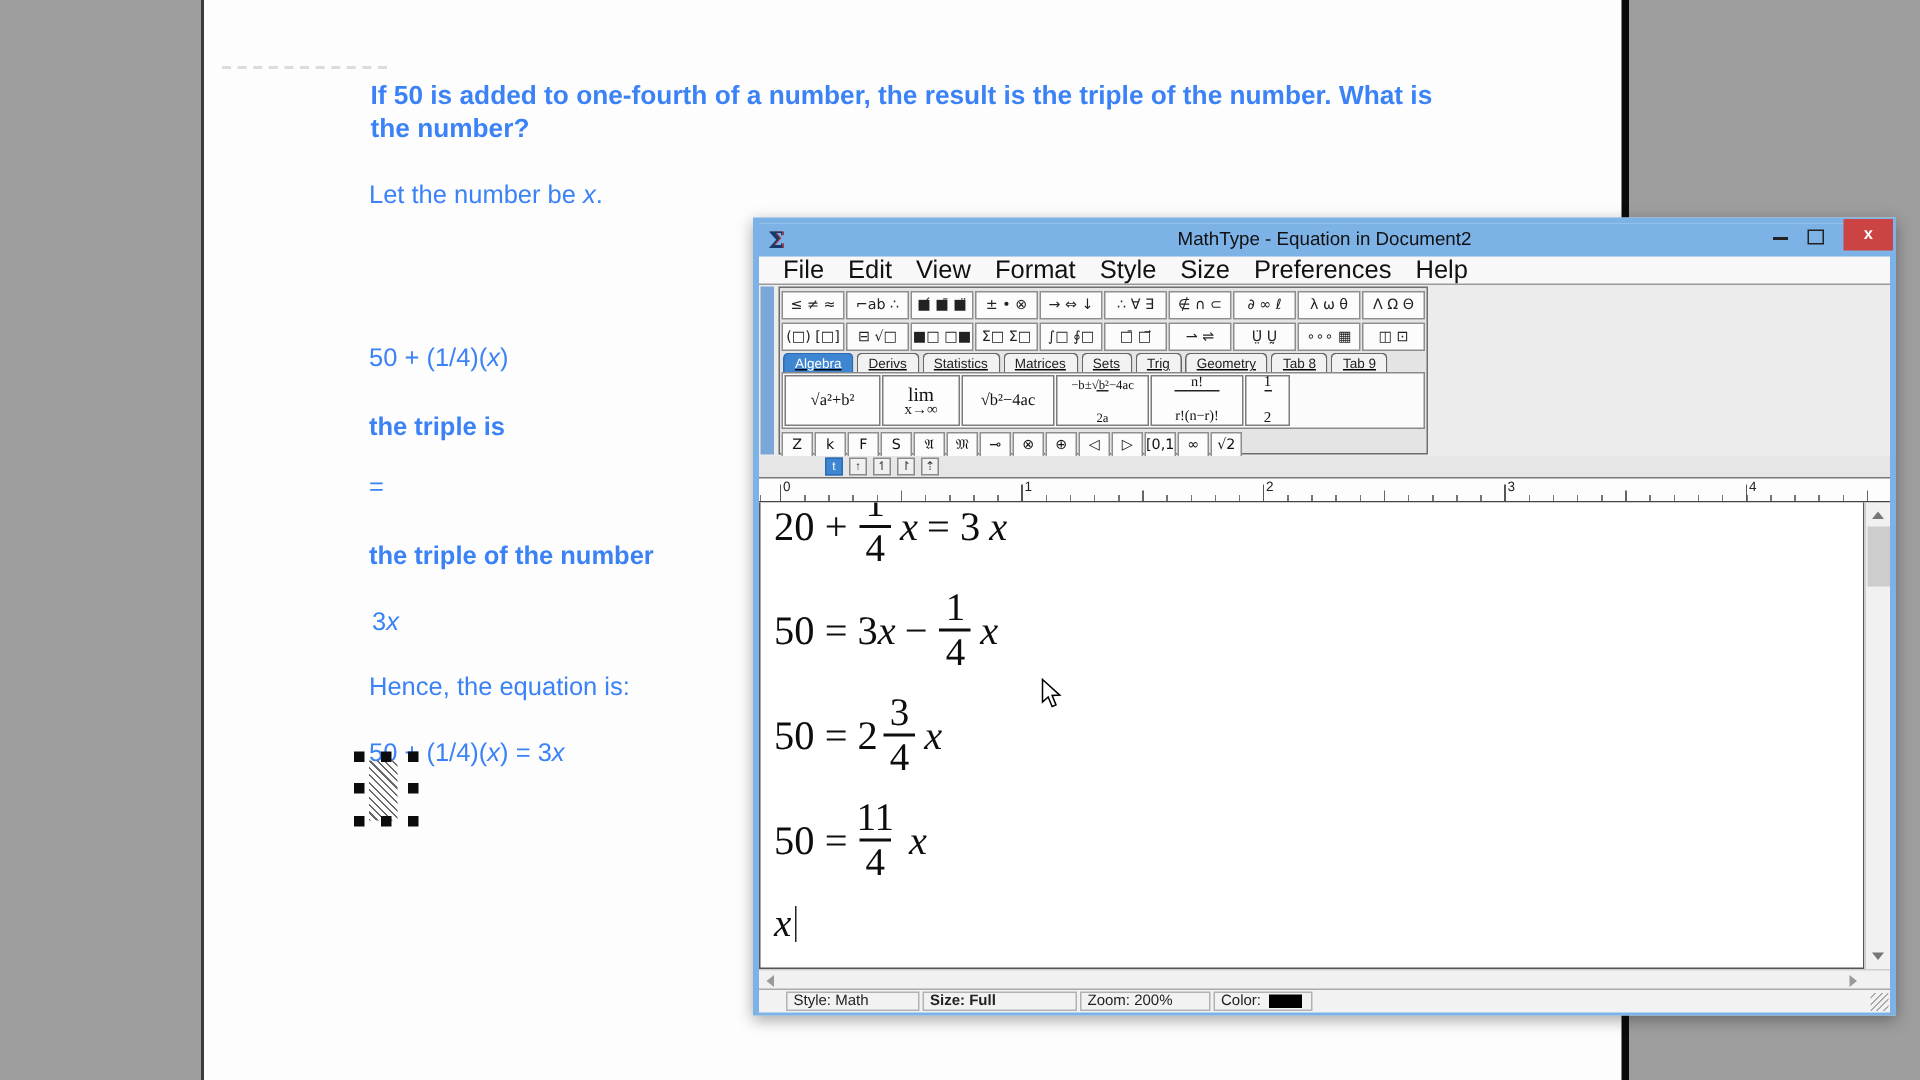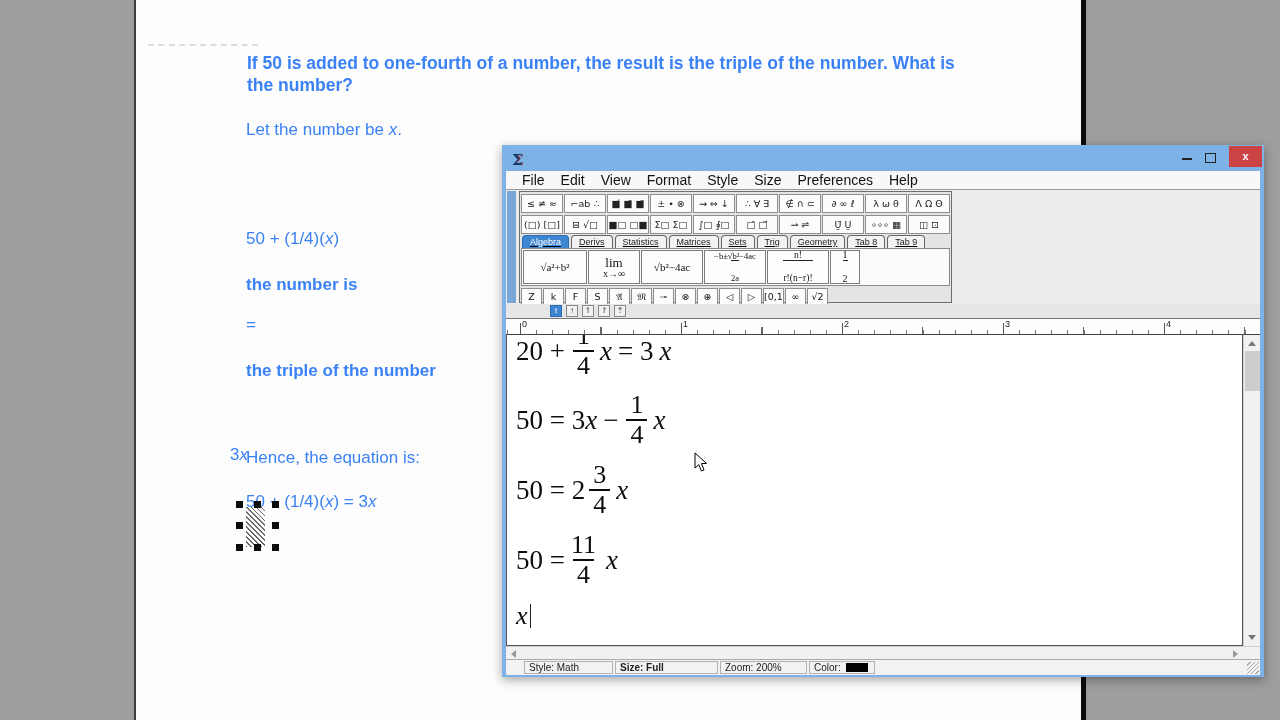--- a/index.html
+++ b/index.html
@@ -31,21 +31,21 @@
   .titlebar { position:relative; height:22px; background:#7cb2e6; }
   .mt-logo { position:absolute; left:6px; top:2px; font-size:15px; font-weight:bold; color:#173a6e;
       text-shadow:1px 0 0 #b03030; font-family:"DejaVu Serif",serif; }
   .title-text { position:absolute; left:0; right:0; top:3px; text-align:center; font-size:12.5px; color:#111; }
   .win-min { position:absolute; right:68px; top:9px; width:10px; height:2px; background:#222; }
   .win-max { position:absolute; right:44px; top:4px; width:11px; height:10px; border:1.5px solid #222; }
   .win-close { position:absolute; right:-2px; top:-3px; width:33px; height:21px; background:#cb4343;
       color:#fff; font-size:11px; font-weight:bold; text-align:center; line-height:20px; }
 
   .menubar { height:19px; background:#f8f8f8; border-bottom:1px solid #9a9a9a; display:flex; align-items:center; padding-left:8px; }
-  .menu-item { font-size:14px; color:#111; padding:0 8px; }
+  .menu-item { font-size:17px; color:#111; padding:0 8px; }
 
   
   .toolbar { position:relative; height:114px; background:#ececec; }
   .blue-strip { position:absolute; left:1px; top:1px; width:9px; height:112px; background:#7aa6d8; }
   .panel { position:absolute; left:13px; top:1px; width:433px; height:112px; border:1px solid #6e6e6e; background:#e4e4e4; }
   .pal-row { display:flex; gap:1px; margin:2px 1px 0 1px; }
   .pal-btn { flex:1; height:19px; background:#fcfcfc; border:1px solid #8e8e8e; font-size:9.5px;
       color:#222; text-align:center; line-height:17px; overflow:hidden; white-space:nowrap;
       font-family:"DejaVu Sans",sans-serif; padding:0; }
   .tab-row { display:flex; margin:1px 0 0 2px; height:13px;text-decoration:underline; }
@@ -130,43 +130,44 @@
 
   <div class="left-gray"></div>
   <div class="doc-bg"></div>
   <div class="black-line"></div>
   <div class="right-gray"></div>
 
   <div class="dashed-mark"></div>
   <div class="doc doc-heading">If 50 is added to one-fourth of a number, the result is the triple of the number. What is the number?</div>
   <div class="doc doc-line" style="left:246px; top:120px;"><span>Let the number be </span><span class="it">x</span><span>.</span></div>
   <div class="doc doc-line" style="left:246px; top:229px;"><span>50 + (1/4)(</span><span class="it">x</span><span>)</span></div>
-  <div class="doc doc-line" style="left:246px; top:275px; font-weight:bold;">the number is</div>
+  <div class="doc doc-line" style="left:246px; top:275px; font-weight:bold;">the triple is</div>
   <div class="doc doc-line" style="left:246px; top:315px;">=</div>
   <div class="doc doc-line" style="left:246px; top:361px; font-weight:bold;">the triple of the number</div>
-  <div class="doc doc-line" style="left:230px; top:405px;margin-top:40px;"><span>3</span><span class="it">x</span></div>
+  <div class="doc doc-line" style="left:248px; top:405px;"><span>3</span><span class="it">x</span></div>
   <div class="doc doc-line" style="left:246px; top:448px;">Hence, the equation is:</div>
   <div class="doc doc-line" style="left:246px; top:492px;"><span>50 + (1/4)(</span><span class="it">x</span><span>) = 3</span><span class="it">x</span></div>
 
   <div class="sel-box">
     <div class="hatch"></div>
     <div class="handle" style="left:0; top:0;"></div>
     <div class="handle" style="left:18px; top:0;"></div>
     <div class="handle" style="left:36px; top:0;"></div>
     <div class="handle" style="left:0; top:21px;"></div>
     <div class="handle" style="left:36px; top:21px;"></div>
     <div class="handle" style="left:0; top:43px;"></div>
     <div class="handle" style="left:18px; top:43px;"></div>
     <div class="handle" style="left:36px; top:43px;"></div>
   </div>
 
   <div class="mt-window">
 
     <div class="titlebar">
       <span class="mt-logo">Σ</span>
+      <span class="title-text">MathType - Equation in Document2</span>
       <span class="win-min"></span>
       <span class="win-max"></span>
       <span class="win-close">x</span>
     </div>
 
     <div class="menubar">
         <span class="menu-item">File</span>
         <span class="menu-item">Edit</span>
         <span class="menu-item">View</span>
         <span class="menu-item">Format</span>

